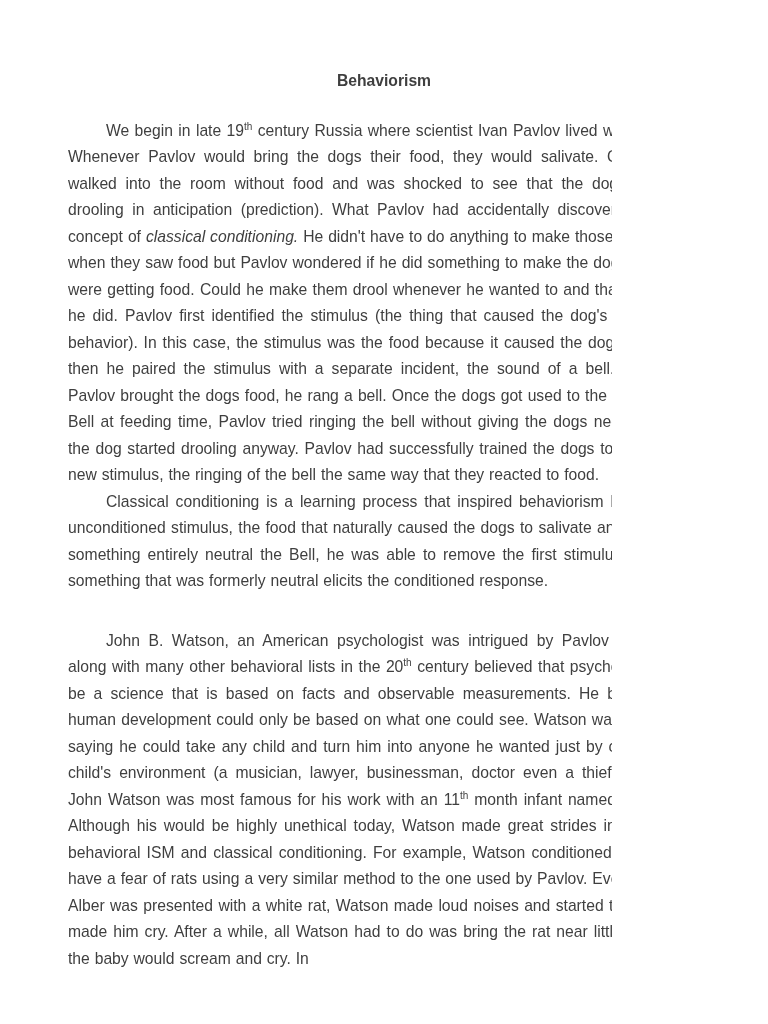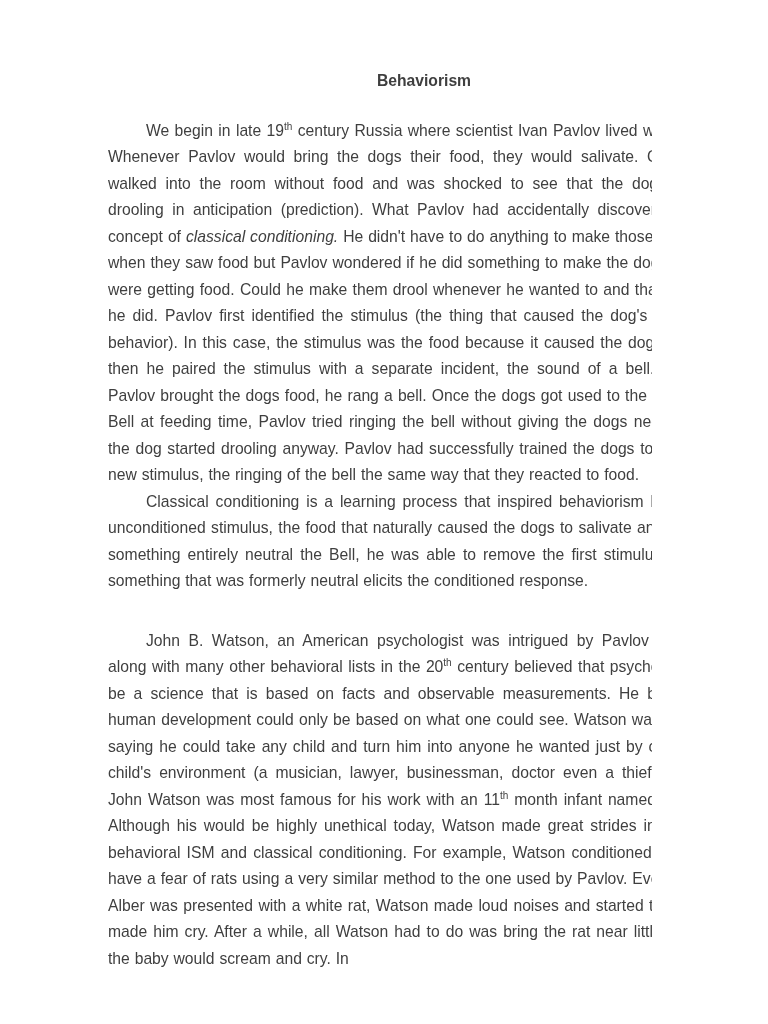--- a/index.html
+++ b/index.html
@@ -7,21 +7,20 @@
     padding: 0;
     background: #ffffff;
   }
   .page {
     position: relative;
     width: 612px;
     height: 1024px;
     background: #ffffff;
     overflow: hidden;
     font-family: "Liberation Sans", sans-serif;
-    margin-left: 40px;
   }
   .content {
     position: absolute;
     left: 68px;
     top: 68px;
     width: 632px;
   }
   .doc-title {
     font-size: 15.7px;
     font-weight: bold;

